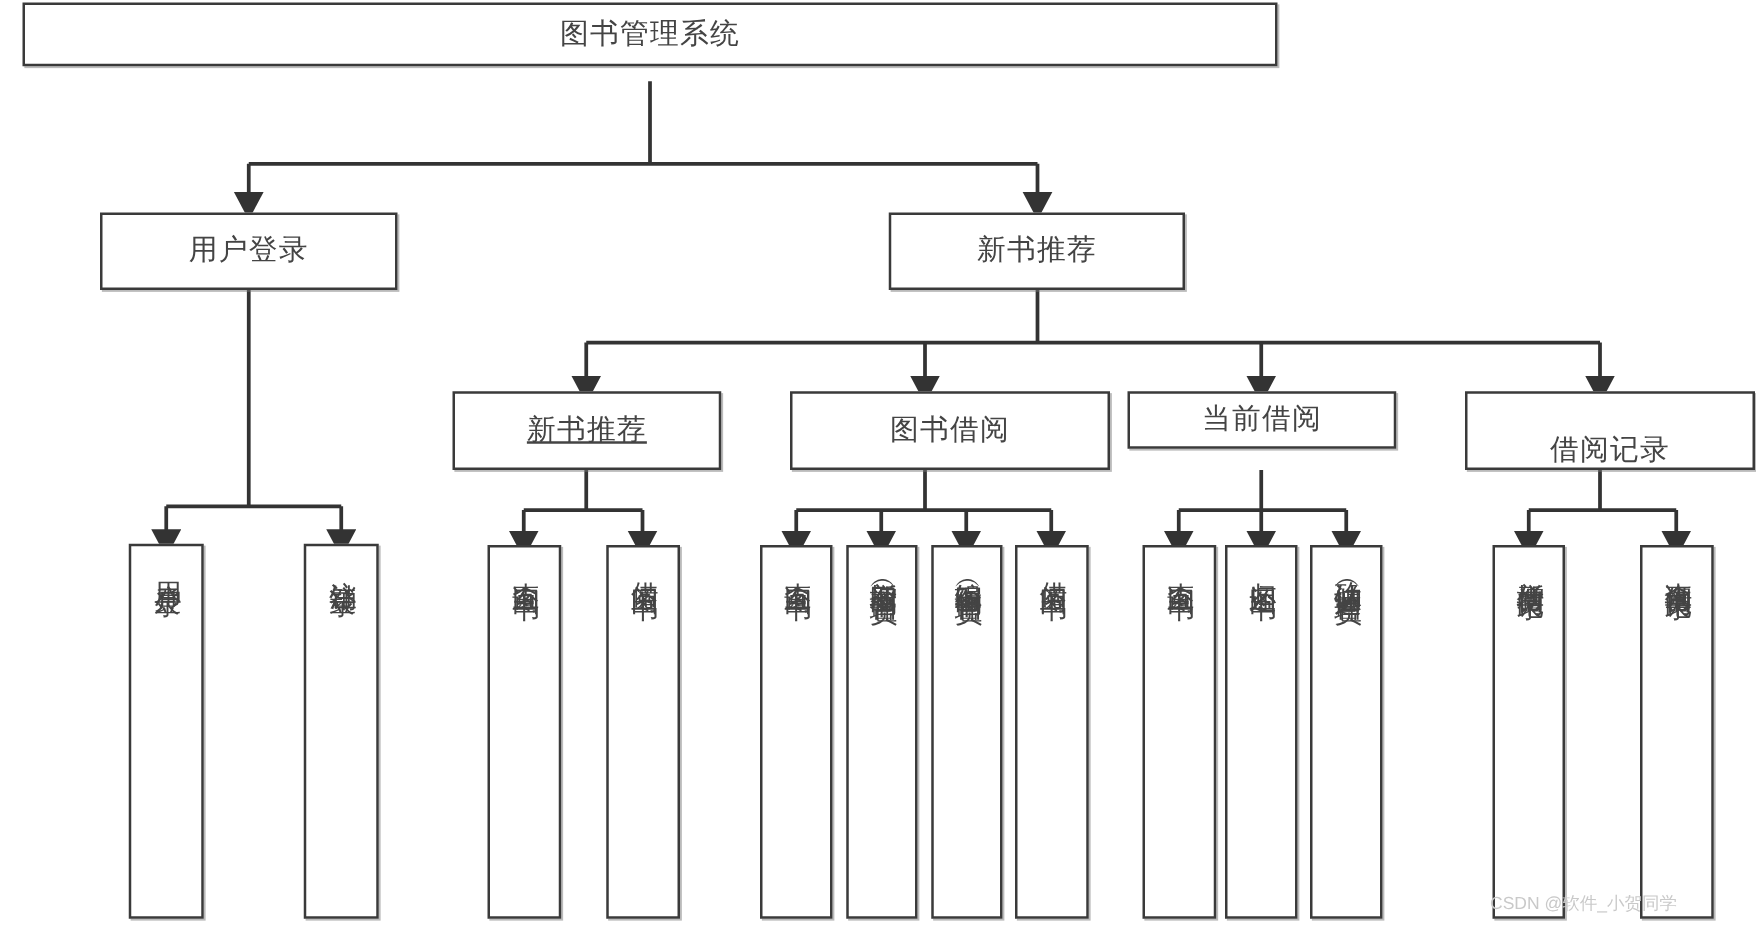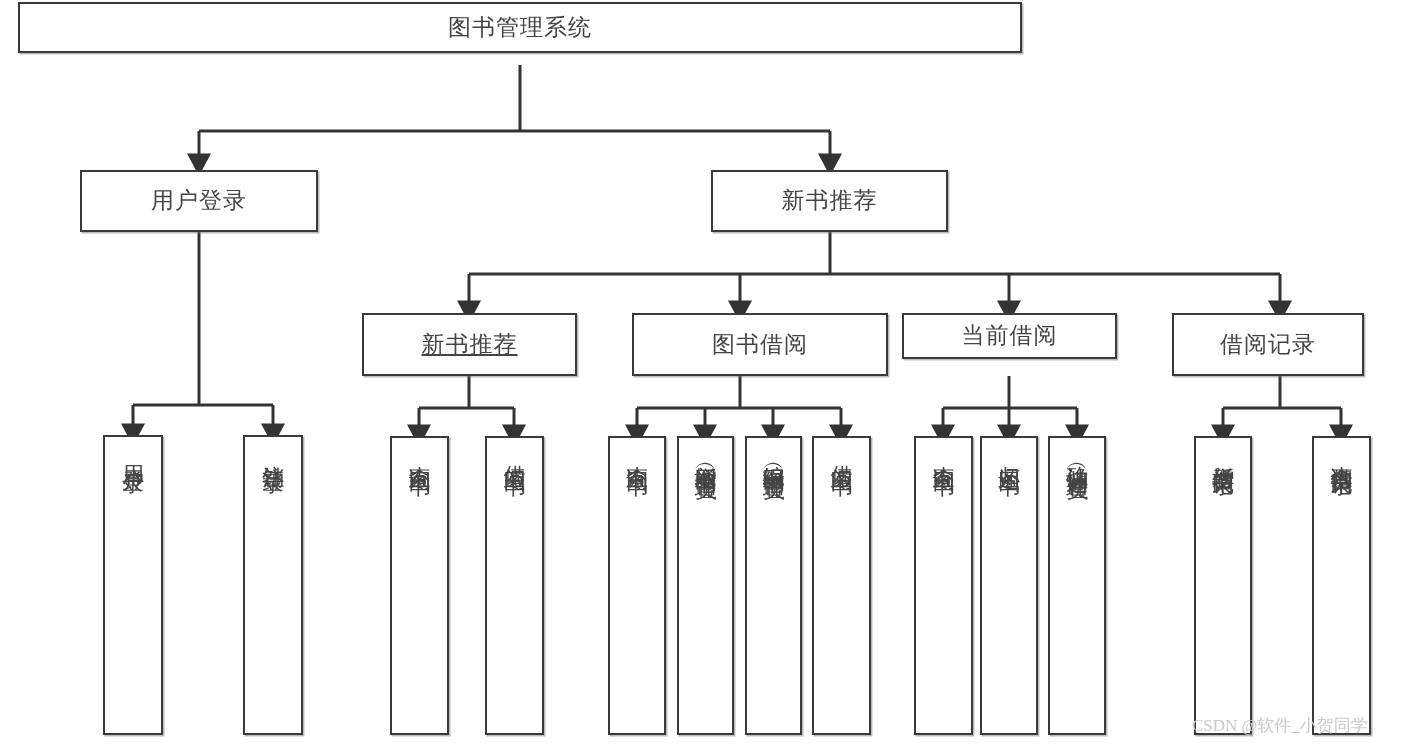--- a/index.html
+++ b/index.html
@@ -35,24 +35,24 @@
     writing-mode:vertical-rl;
     text-orientation:upright;
     font-size:22px;
     letter-spacing:3px;
     white-space:nowrap;
   }
   .node.vert.tall .label{font-size:22px;letter-spacing:2px;}
   #watermark{
     position:absolute;
     left:1192px;top:714px;
-    font-size:17px;
+    font-size:14px;
     color:#c9c9c9;
     white-space:nowrap;
-    font-family:Liberation Serif, serif;
+    font-family:Liberation Sans, sans-serif;
   }
 </style>
 </head>
 <body>
 
 <div id="diagram-root">
 
   <svg id="connectors" viewBox="0 0 1405 747">
     <defs>
       <marker id="arrow" markerWidth="12" markerHeight="12" refX="2.2" refY="4" orient="auto" markerUnits="strokeWidth">
@@ -116,21 +116,21 @@
 
   <div class="node horiz" style="left:362px;top:313px;width:215px;height:63px;text-decoration:underline;">
     <span class="label">新书推荐</span>
   </div>
   <div class="node horiz" style="left:632px;top:313px;width:256px;height:63px;">
     <span class="label">图书借阅</span>
   </div>
   <div class="node horiz" style="left:902px;top:313px;width:215px;height:46px;">
     <span class="label">当前借阅</span>
   </div>
-  <div class="node horiz" style="left:1172px;top:313px;width:192px;height:63px;">
+  <div class="node horiz" style="left:1172px;top:313px;width:232px;height:63px;align-items:flex-end;">
     <span class="label">借阅记录</span>
   </div>
 
   <div class="node vert" style="left:103px;top:435px;width:60px;height:300px;">
     <span class="label">用户登录</span>
   </div>
   <div class="node vert" style="left:243px;top:435px;width:60px;height:300px;">
     <span class="label">注销登录</span>
   </div>
 

